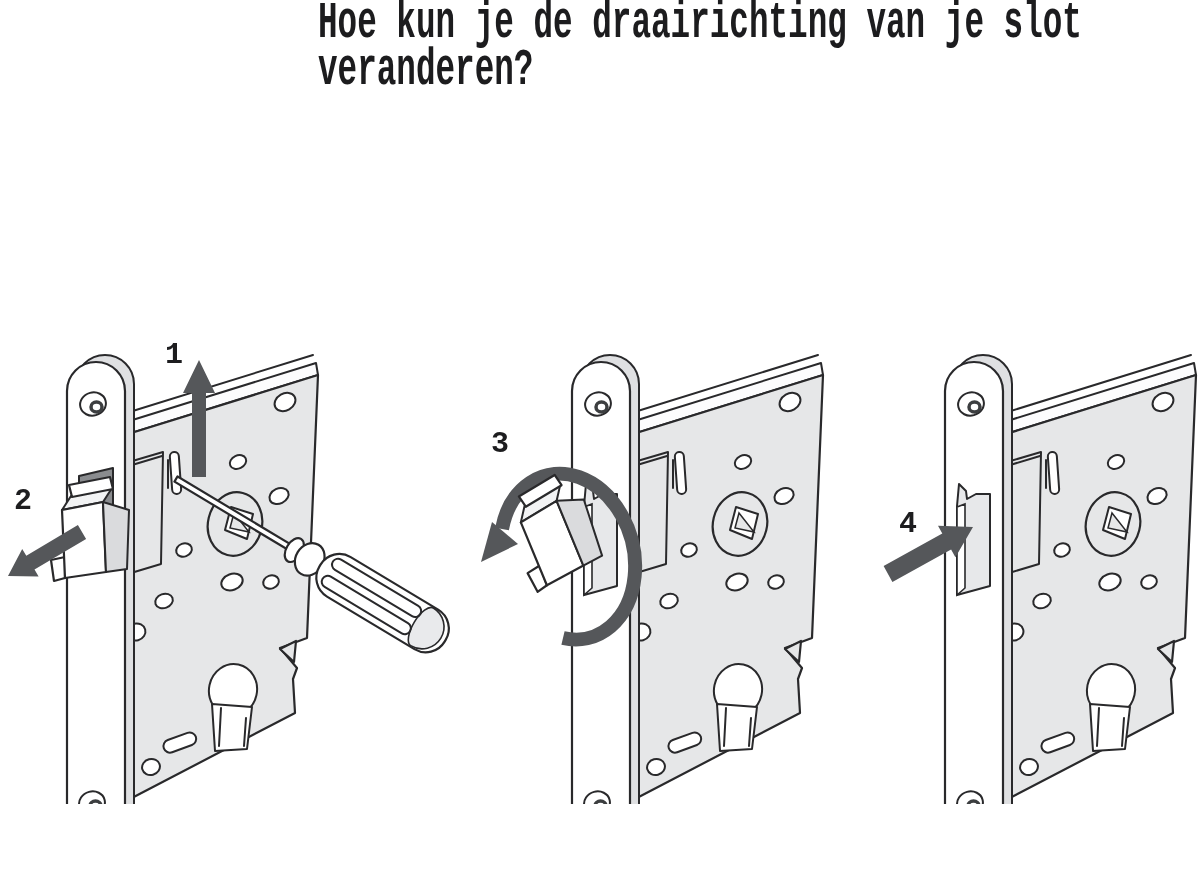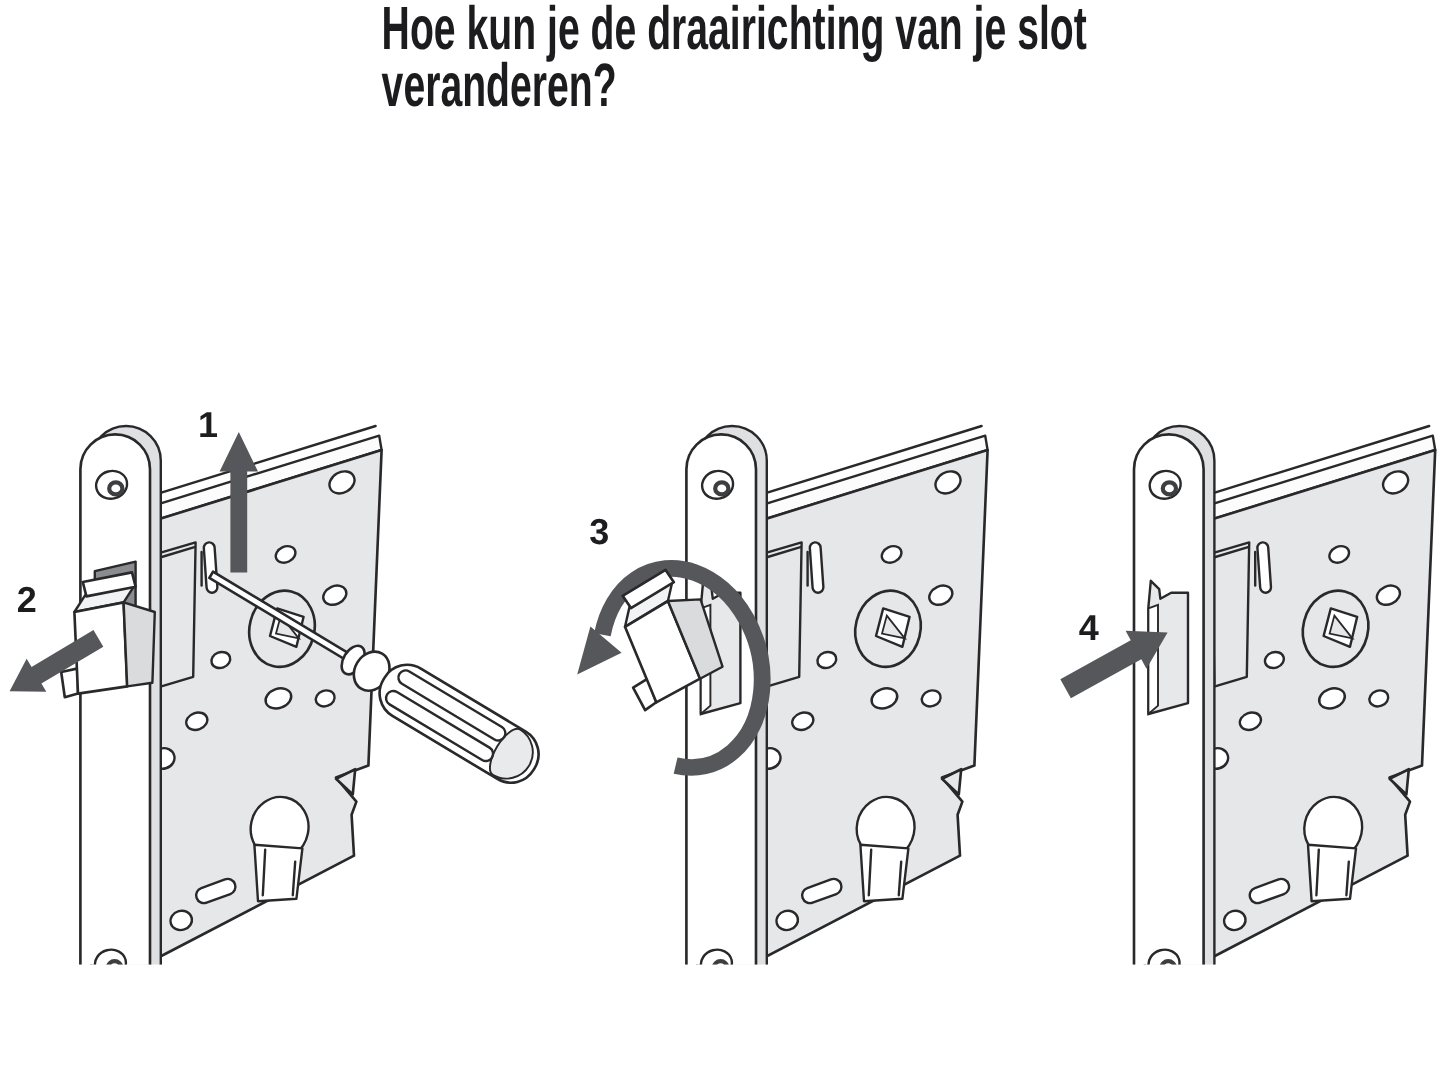--- a/index.html
+++ b/index.html
@@ -1,17 +1,17 @@
 <!DOCTYPE html>
 <html style="--background: #ffffff; --outline: #29292b; --body-gray: #e6e7e8; --arrow-gray: #55575a; --dark-gray: #8a8c8f;"><head>
 <meta charset="utf-8">
 <style>
   html,body{margin:0;padding:0;background:#fff;}
   .page{position:relative;width:1200px;height:804px;background:var(--background,#ffffff);
-        font-family:Liberation Sans, sans-serif;overflow:hidden;}
+        font-family:Liberation Mono, monospace;overflow:hidden;}
   .title{position:absolute;left:318px;top:0px;color:#1c1c1e;font-weight:bold;
          font-size:51px;line-height:47px;transform:scaleX(0.64);transform-origin:0 0;
          white-space:nowrap;letter-spacing:0px;}
   .diagram-svg{position:absolute;left:0;top:0;width:1200px;height:896px;}
   .step-num{position:absolute;font-weight:bold;font-size:30px;color:#1d1d1f;line-height:30px;}
   #n1{left:165px;top:340px;} #n2{left:14px;top:486px;} #n3{left:491px;top:429px;} #n4{left:899px;top:509px;}
   
   .sv-face {fill:var(--body-gray,#e6e7e8);stroke:var(--outline,#29292b);stroke-width:2.2;stroke-linejoin:round;}
   .sv-band {fill:#fcfcfd;stroke:var(--outline,#29292b);stroke-width:2;stroke-linejoin:round;}
   .sv-white{fill:#ffffff;stroke:var(--outline,#29292b);stroke-width:2.2;stroke-linejoin:round;}

